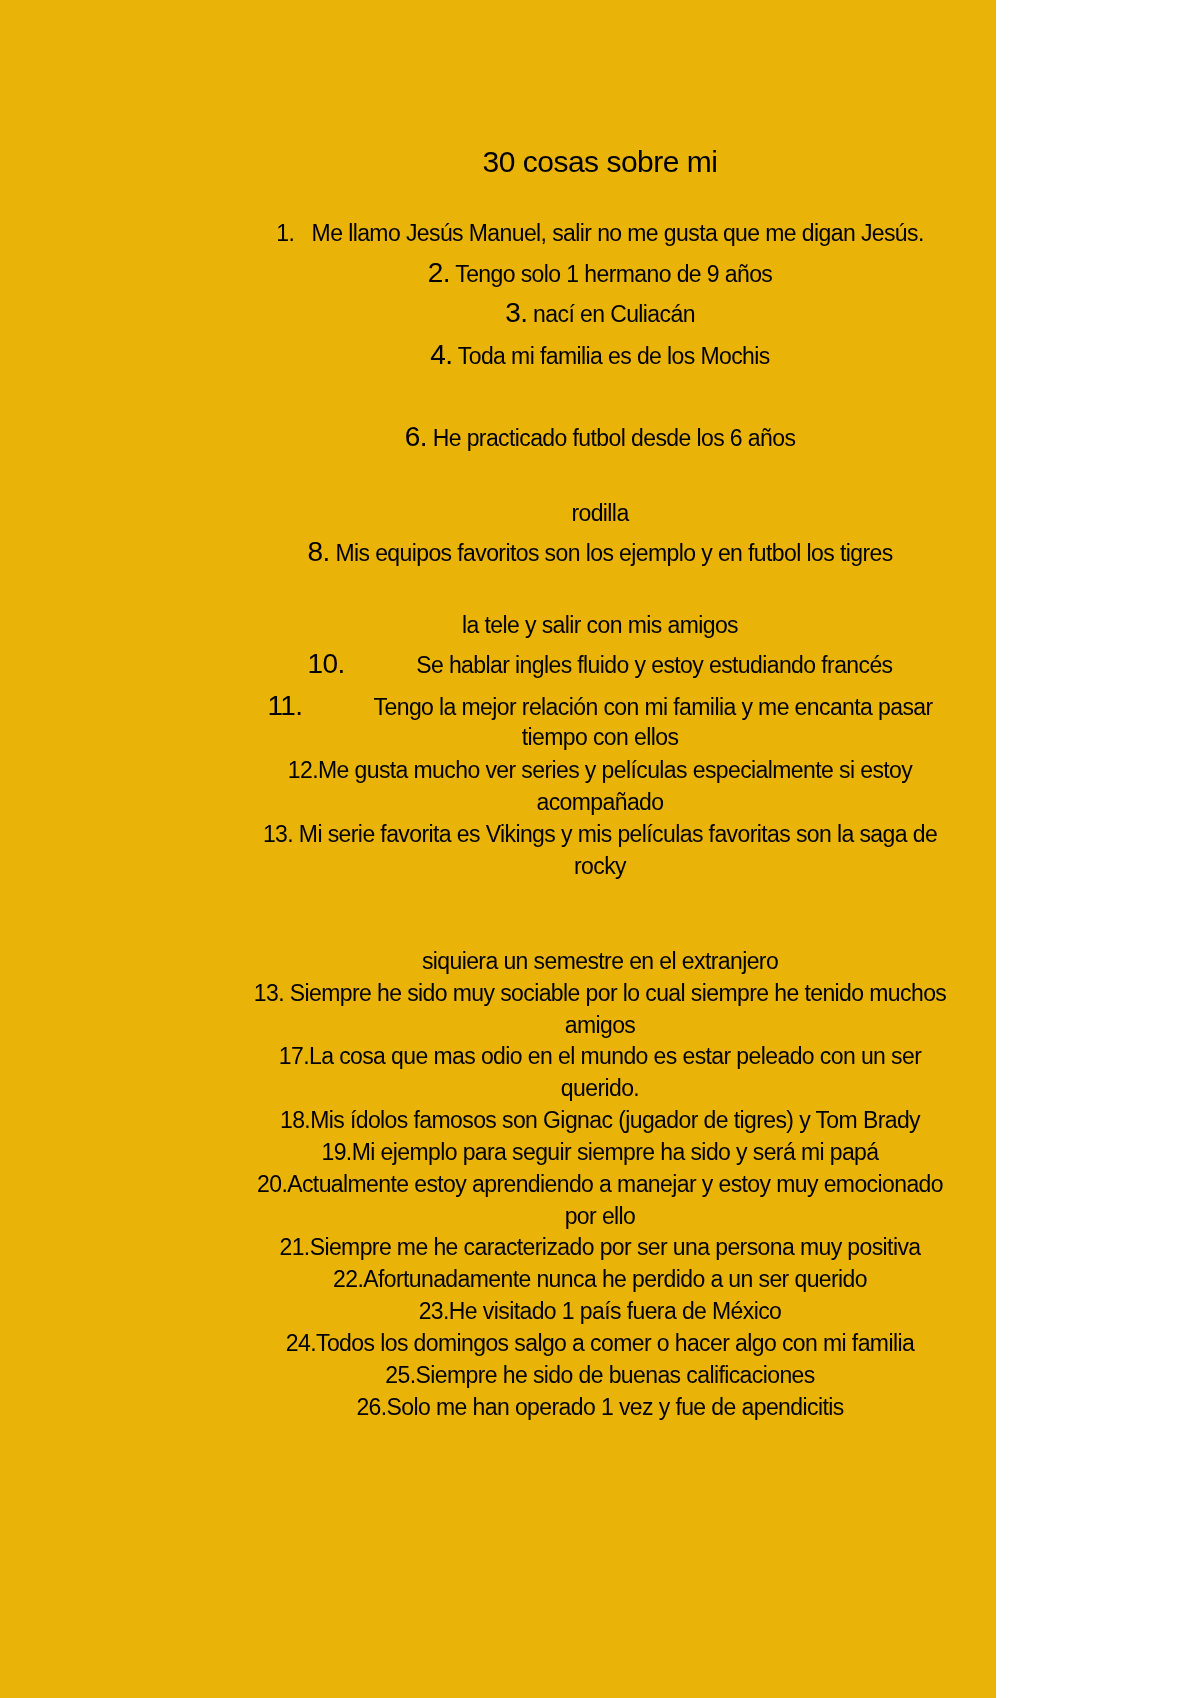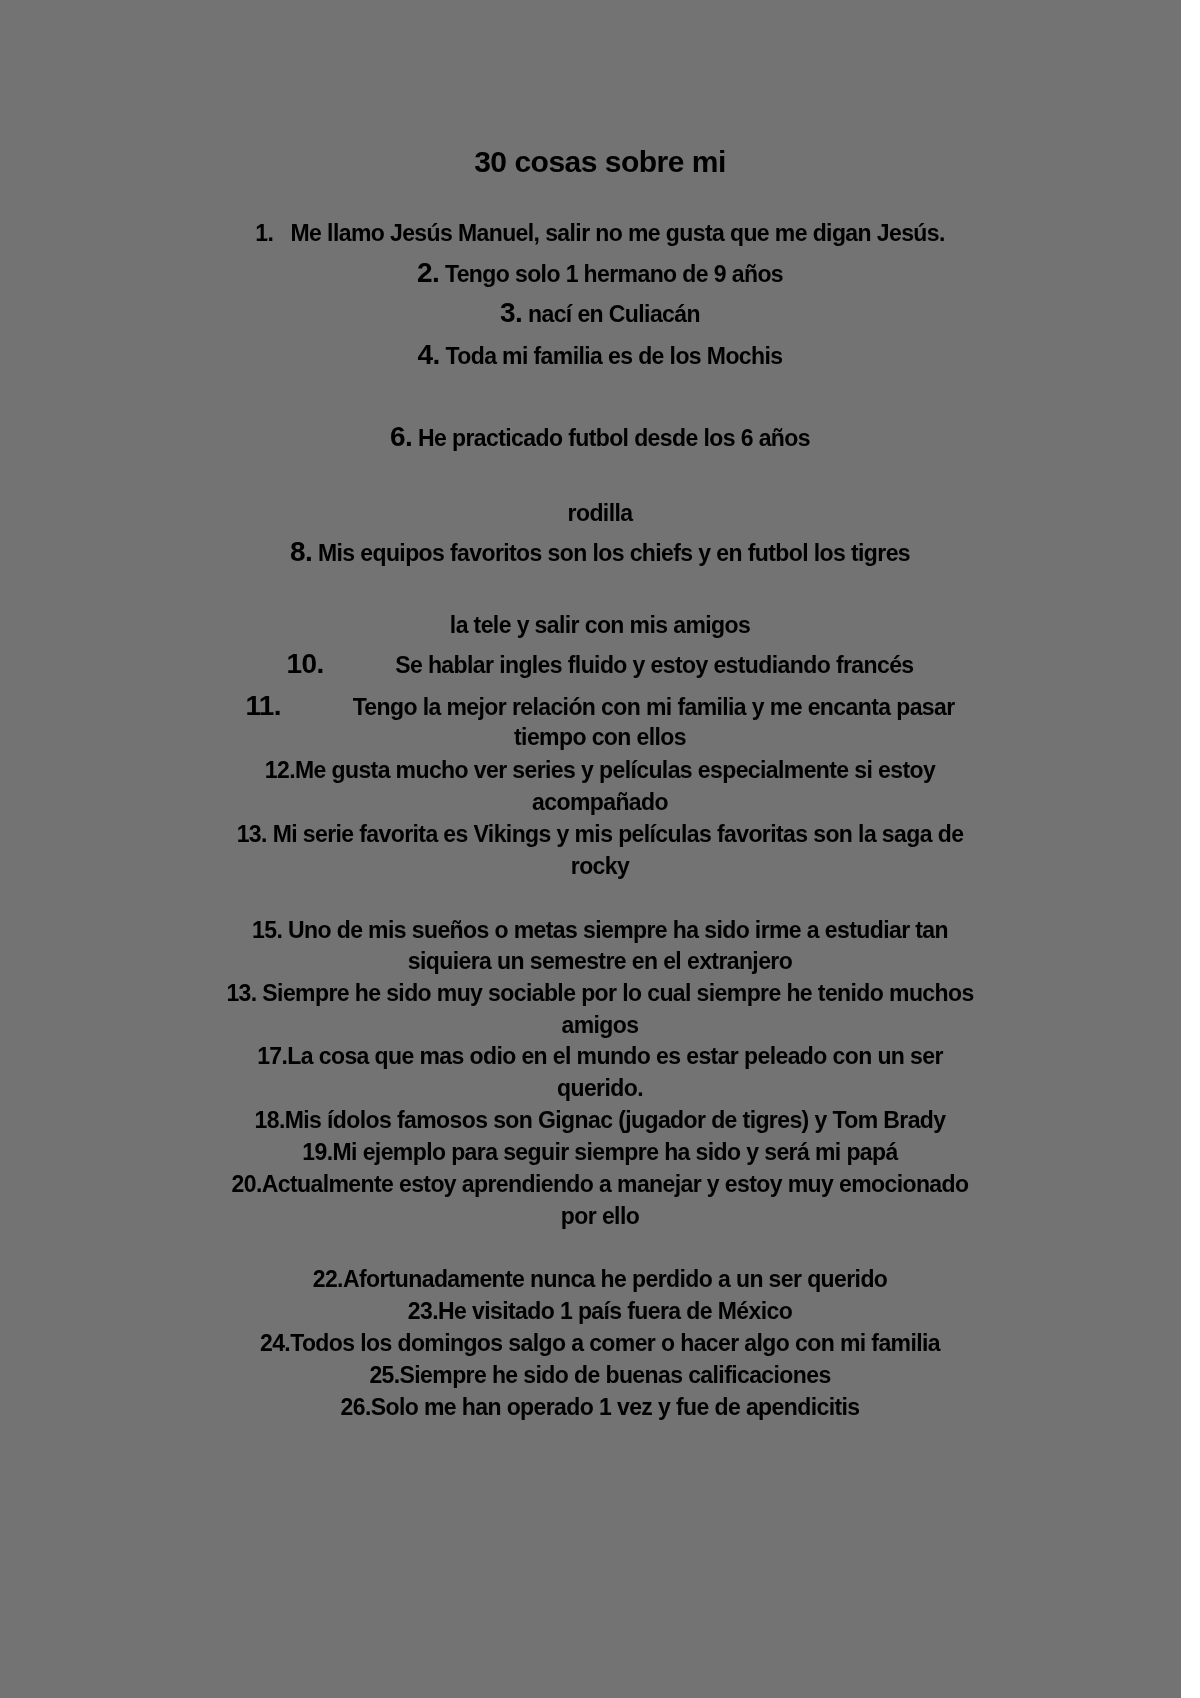--- a/index.html
+++ b/index.html
@@ -1,18 +1,18 @@
 <!DOCTYPE html>
 <html><head>
 <meta charset="utf-8">
 <style>
   html, body { margin: 0; padding: 0; background: #ffffff; }
   body { width: 1200px; height: 1698px; position: relative; overflow: hidden;
          font-family: "Liberation Sans", "DejaVu Sans", sans-serif; color: #000; }
-  .page { position: absolute; left: 0; top: 0; width: 1181px; height: 1698px; background: #737373; font-weight: bold; }
+  .page { position: absolute; left: 0; top: 0; width: 996px; height: 1698px; background: #eab308; }
   .title { position: absolute; top: 145px; left: 0; width: 1200px; text-align: center;
            font-size: 30px; letter-spacing: -0.5px; }
   .line { position: absolute; left: 150px; width: 900px; text-align: center;
           font-size: 23px; letter-spacing: -0.6px; white-space: nowrap; }
   .num-big { font-size: 28px; }
   .num-gap { display: inline-block; }
 </style>
 </head>
 <body>
 
@@ -44,21 +44,21 @@
     <span class="num-big">6.</span>
     <span>He practicado futbol desde los 6 años</span>
   </div>
 
   <div class="line" style="top:500px">
     <span>rodilla</span>
   </div>
 
   <div class="line" style="top:536px">
     <span class="num-big">8.</span>
-    <span>Mis equipos favoritos son los chiefs y en futbol los tigres</span>
+    <span>Mis equipos favoritos son los ejemplo y en futbol los tigres</span>
   </div>
 
   <div class="line" style="top:612px">
     <span>la tele y salir con mis amigos</span>
   </div>
 
   <div class="line" style="top:648px">
     <span class="num-big">10.</span>
     <span class="num-gap" style="width:60px"></span>
     <span>Se hablar ingles fluido y estoy estudiando francés</span>
@@ -82,24 +82,20 @@
 
   <div class="line" style="top:821px">
     <span>13.</span>
     <span>Mi serie favorita es Vikings y mis películas favoritas son la saga de</span>
   </div>
   <div class="line" style="top:853px">
     <span>rocky</span>
   </div>
 
 
-  <div class="line" style="top:917px">
-    <span>15.</span>
-    <span>Uno de mis sueños o metas siempre ha sido irme a estudiar tan</span>
-  </div>
   <div class="line" style="top:948px">
     <span>siquiera un semestre en el extranjero</span>
   </div>
 
   <div class="line" style="top:980px">
     <span>13.</span>
     <span>Siempre he sido muy sociable por lo cual siempre he tenido muchos</span>
   </div>
   <div class="line" style="top:1012px">
     <span>amigos</span>
@@ -120,20 +116,23 @@
     <span>19.</span><span>Mi ejemplo para seguir siempre ha sido y será mi papá</span>
   </div>
 
   <div class="line" style="top:1171px">
     <span>20.</span><span>Actualmente estoy aprendiendo a manejar y estoy muy emocionado</span>
   </div>
   <div class="line" style="top:1203px">
     <span>por ello</span>
   </div>
 
+  <div class="line" style="top:1234px">
+    <span>21.</span><span>Siempre me he caracterizado por ser una persona muy positiva</span>
+  </div>
 
   <div class="line" style="top:1266px">
     <span>22.</span><span>Afortunadamente nunca he perdido a un ser querido</span>
   </div>
 
   <div class="line" style="top:1298px">
     <span>23.</span><span>He visitado 1 país fuera de México</span>
   </div>
 
   <div class="line" style="top:1330px">

